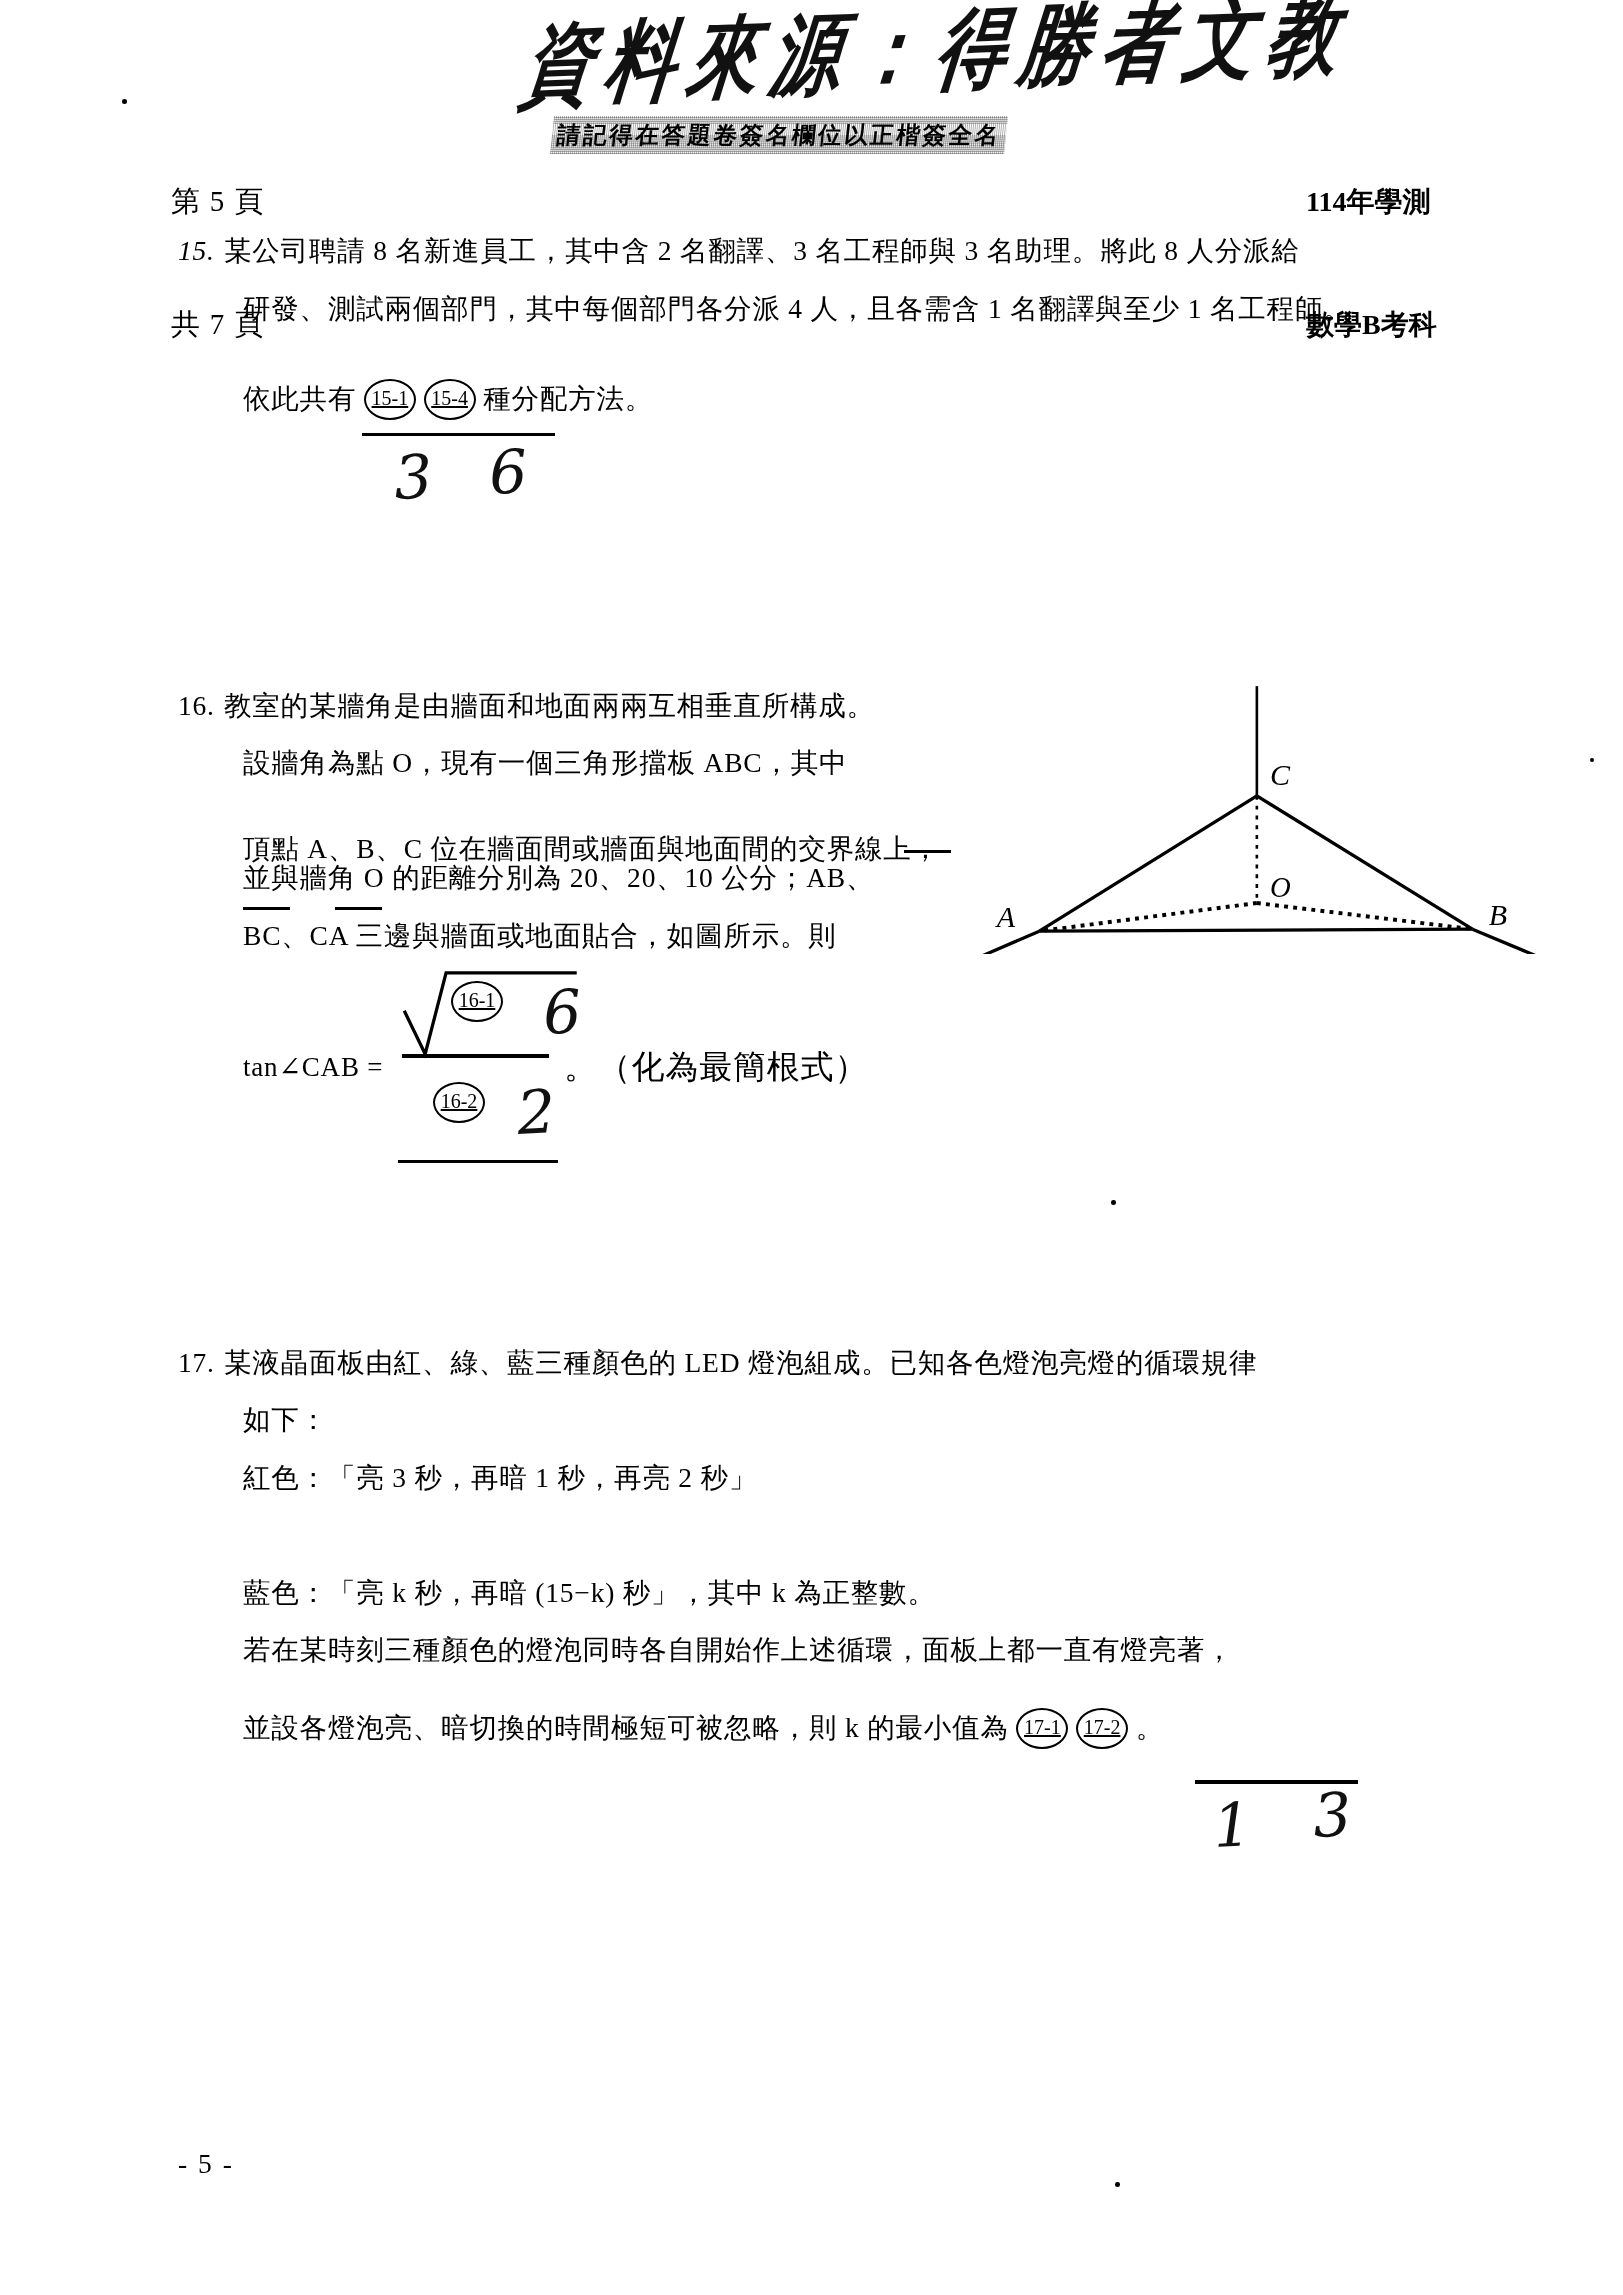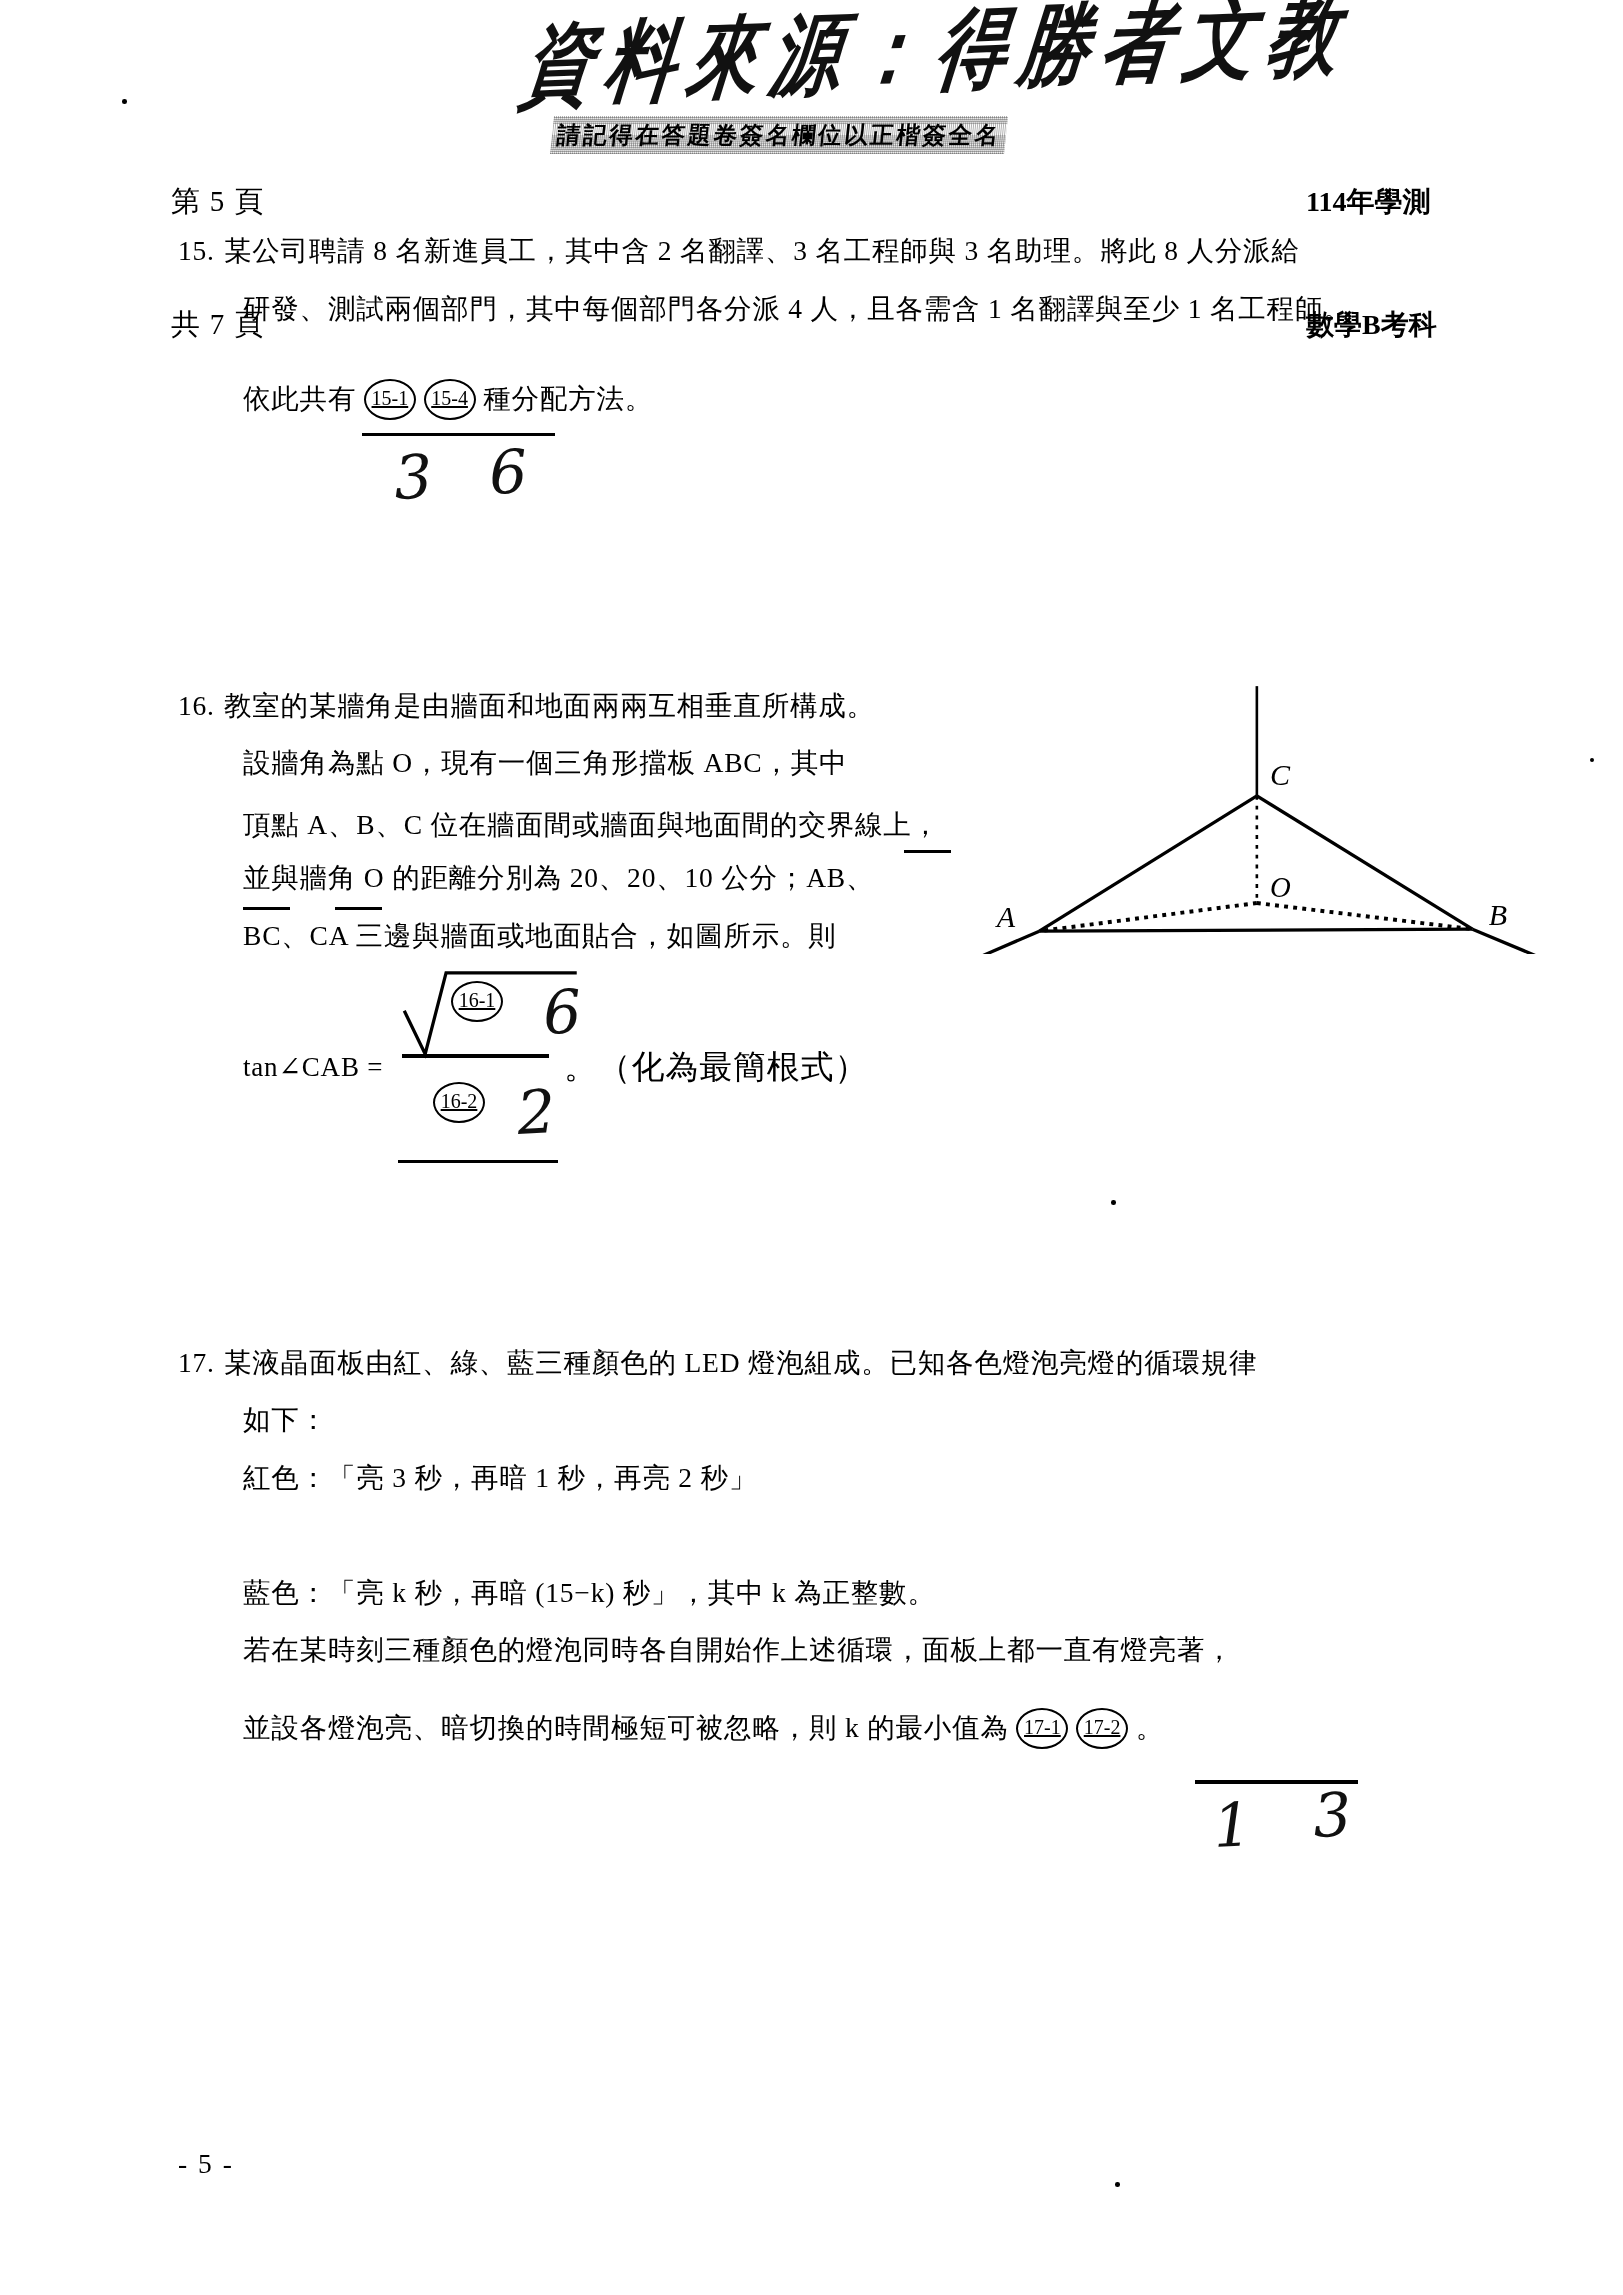--- a/index.html
+++ b/index.html
@@ -102,38 +102,38 @@
   <div class="hdr-pageinfo">
     <div>第 5 頁</div>
     <div>共 7 頁</div>
   </div>
 
   <div class="hdr-exam">
     <div>114年學測</div>
     <div>數學B考科</div>
   </div>
 
-  <div class="q" style="left:178px;top:222px;">15.</div>
+  <div class="q" style="left:178px;top:222px;font-style:italic;">15.</div>
   <div class="q" style="left:224px;top:222px;">某公司聘請 8 名新進員工，其中含 2 名翻譯、3 名工程師與 3 名助理。將此 8 人分派給</div>
   <div class="q" style="left:243px;top:280px;">研發、測試兩個部門，其中每個部門各分派 4 人，且各需含 1 名翻譯與至少 1 名工程師。</div>
 
   <div class="q" style="left:243px;top:370px;">
     <span>依此共有</span>
     <span class="bub">15-1</span>
     <span class="bub">15-4</span>
     <span>種分配方法。</span>
   </div>
   <div class="rule" style="left:362px;top:433px;width:193px;height:3.3px;"></div>
   <div class="hw" style="left:394px;top:442px;">3</div>
   <div class="hw" style="left:489px;top:437px;">6</div>
 
   <div class="q" style="left:178px;top:677px;">16.</div>
   <div class="q" style="left:243px;top:734px;">設牆角為點 O，現有一個三角形擋板 ABC，其中</div>
   <div class="q" style="left:224px;top:677px;">教室的某牆角是由牆面和地面兩兩互相垂直所構成。</div>
-  <div class="q" style="left:243px;top:796px;">頂點 A、B、C 位在牆面間或牆面與地面間的交界線上，</div>
+  <div class="q" style="left:243px;top:820px;">頂點 A、B、C 位在牆面間或牆面與地面間的交界線上，</div>
   <div class="q" style="left:243px;top:849px;">並與牆角 O 的距離分別為 20、20、10 公分；AB、</div>
   <div class="q" style="left:243px;top:907px;">BC、CA 三邊與牆面或地面貼合，如圖所示。則</div>
 
   <div class="rule" style="left:904px;top:850px;width:47px;height:2.6px;"></div>
   <div class="rule" style="left:243px;top:907px;width:47px;height:2.6px;"></div>
   <div class="rule" style="left:335px;top:907px;width:47px;height:2.6px;"></div>
 
   <div class="q" style="left:243px;top:1038px;font-size:27px;">tan∠CAB =</div>
 
   <svg style="position:absolute;left:399px;top:969px;" width="183" height="98" viewBox="0 0 280 150">

